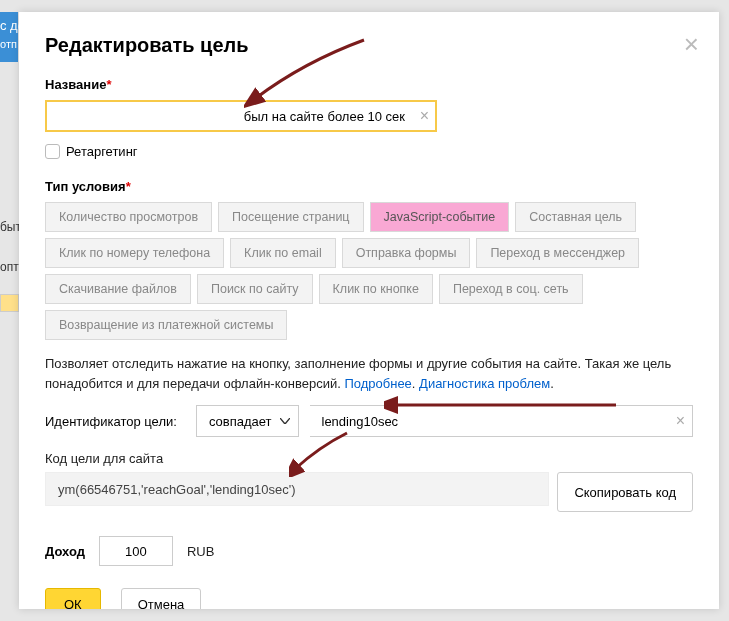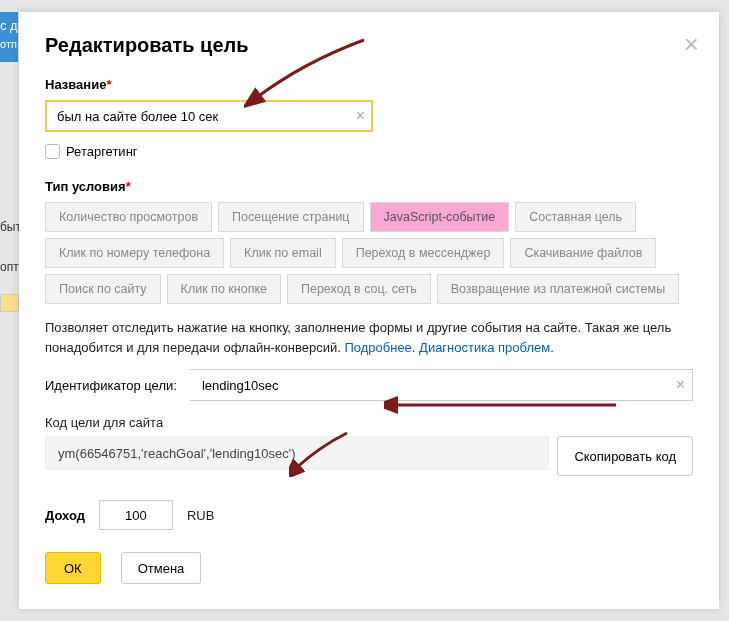--- a/index.html
+++ b/index.html
@@ -9,21 +9,21 @@
     .bg-text2 { position: absolute; left: 0; top: 38px; color: #fff; font-size: 11px; }
     .bg-row1 { position: absolute; left: 0; top: 220px; font-size: 12px; color: #333; }
     .bg-row2 { position: absolute; left: 0; top: 260px; font-size: 12px; color: #333; }
     .bg-cell { position: absolute; left: 0; top: 294px; width: 19px; height: 18px; background: #ffe08a; border: 1px solid #ccc; }
     .modal { position: absolute; left: 19px; top: 12px; right: 10px; bottom: 12px; background: #fff; box-shadow: 0 0 8px rgba(0,0,0,.15); padding: 22px 26px 18px 26px; overflow: hidden; }
     .modal-title { font-size: 20px; font-weight: bold; }
     .close-x { position: absolute; right: 20px; top: 22px; font-size: 26px; color: #bbb; cursor: pointer; font-weight: 300; line-height: 20px; }
     .field-label { font-size: 13px; font-weight: bold; margin-top: 20px; margin-bottom: 8px; }
     .req { color: #d00; }
     .name-input-wrap { position: relative; display: inline-block; }
-    .name-input { width: 328px; height: 32px; border: 2px solid #f7c948; padding: 0 30px 0 10px; font-size: 13px; outline: none; }
+    .name-input { width: 392px; height: 32px; border: 2px solid #f7c948; padding: 0 30px 0 10px; font-size: 13px; outline: none; text-align: right; }
     .input-clear { position: absolute; right: 8px; top: 50%; transform: translateY(-50%); color: #aaa; font-size: 16px; cursor: pointer; }
     .checkbox-row { margin-top: 12px; display: flex; align-items: center; gap: 6px; }
     .chk { width: 15px; height: 15px; border: 1px solid #bbb; border-radius: 3px; }
     .chips { margin-top: 8px; display: flex; flex-wrap: wrap; gap: 6px; }
     .chip { border: 1px solid #d9d9d9; background: #f3f3f3; color: #888; padding: 7px 13px; border-radius: 0; font-size: 12.5px; cursor: pointer; white-space: nowrap; }
     .chip.active { background: #f9a8d4; color: #555; }
     .info-text { margin-top: 14px; font-size: 13px; line-height: 1.5; color: #222; }
     .info-text a { color: #0060cc; text-decoration: none; cursor: pointer; }
     .id-row { margin-top: 12px; display: flex; align-items: center; gap: 11px; }
     .id-label { font-size: 13px; margin-right: 2px; }
@@ -74,34 +74,41 @@
   <div class="field-label">
     <span>Тип условия</span><span class="req">*</span>
   </div>
   <div class="chips" id="chips-container">
       <div class="chip">Количество просмотров</div>
       <div class="chip">Посещение страниц</div>
       <div class="chip active">JavaScript-событие</div>
       <div class="chip">Составная цель</div>
       <div class="chip">Клик по номеру телефона</div>
       <div class="chip">Клик по email</div>
+      <div class="chip">Отправка формы</div>
       <div class="chip">Переход в мессенджер</div>
       <div class="chip">Скачивание файлов</div>
       <div class="chip">Поиск по сайту</div>
       <div class="chip">Клик по кнопке</div>
       <div class="chip">Переход в соц. сеть</div>
       <div class="chip">Возвращение из платежной системы</div>
     </div>
 
   <div class="info-text">
     <span>Позволяет отследить нажатие на кнопку, заполнение формы и другие события на сайте. Такая же цель понадобится и для передачи офлайн-конверсий. </span><a>Подробнее</a><span>. </span><a>Диагностика проблем</a><span>.</span>
   </div>
 
   <div class="id-row">
     <span class="id-label">Идентификатор цели:</span>
+    <div class="select-box" style="margin-left:6px;">
+      <span>совпадает</span>
+      <svg class="chev" viewBox="0 0 10 6">
+          <path d="M0 0 L5 6 L10 0" fill="none" stroke="#333" stroke-width="1.4"></path>
+        </svg>
+    </div>
     <div class="id-input-wrap">
       <input class="id-input" value="lending10sec" style="">
       <span class="input-clear">×</span>
     </div>
   </div>
 
   <div class="sub-label">Код цели для сайта</div>
   <div class="code-row">
     <div class="code-input">ym(66546751,'reachGoal','lending10sec')</div>
     <button class="copy-btn">Скопировать код</button>

